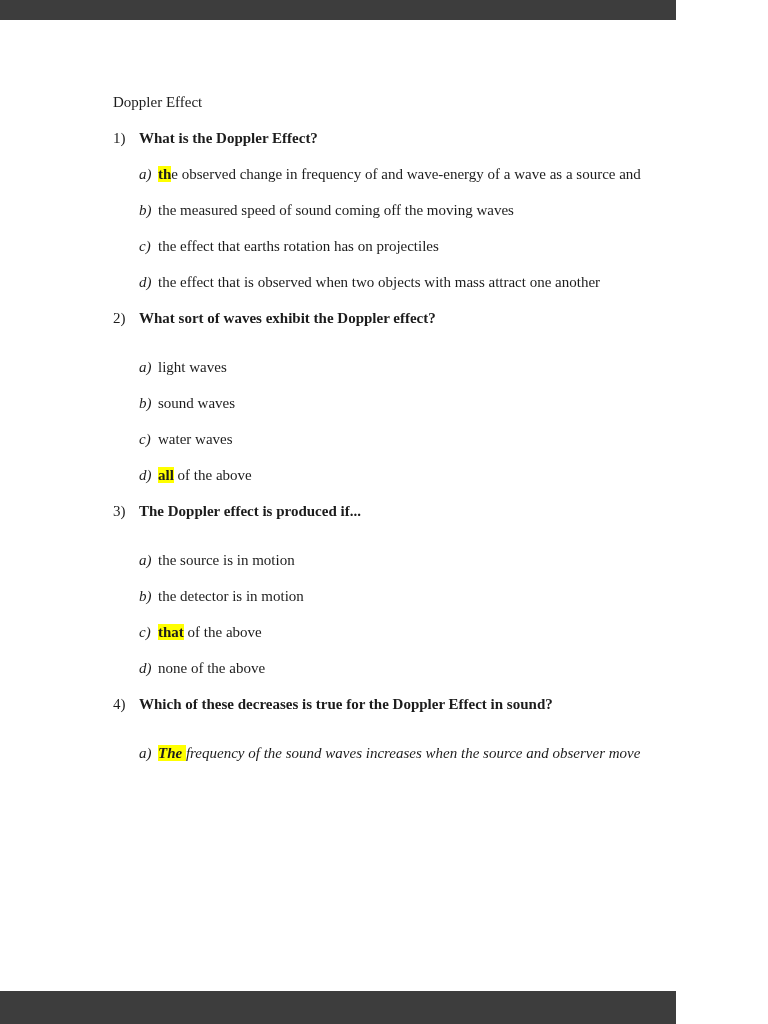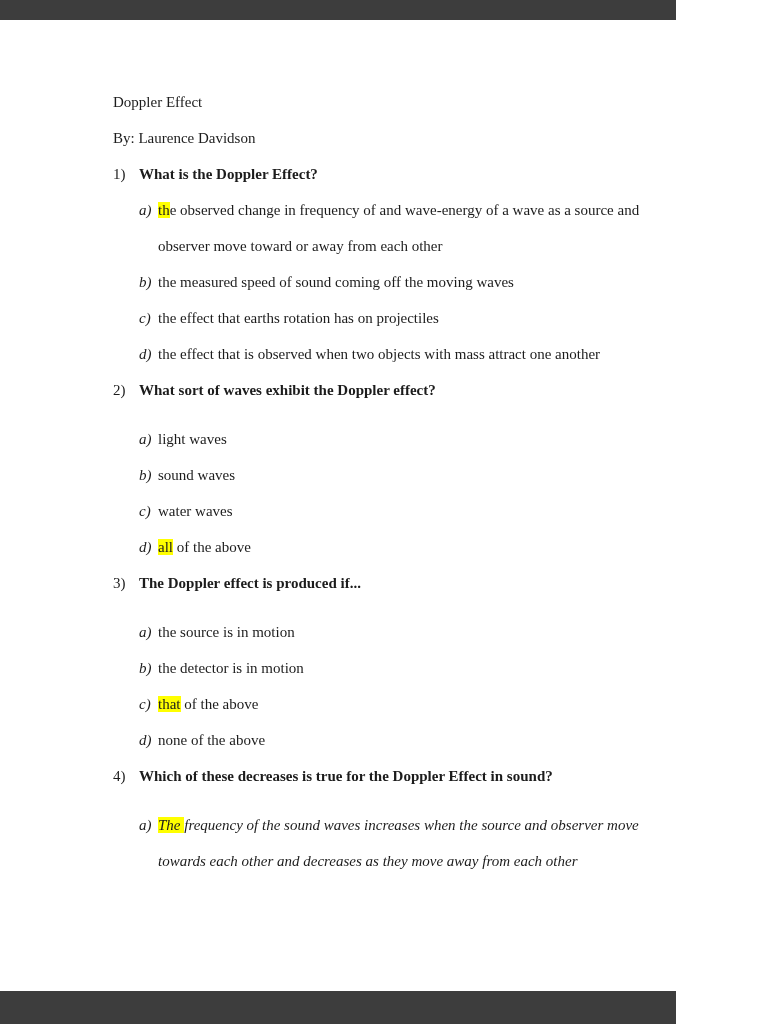--- a/index.html
+++ b/index.html
@@ -28,41 +28,40 @@
   .title, .byline { white-space: nowrap; }
   .q-line { display: flex; align-items: flex-start; }
   .q-num { flex: none; width: 26px; }
   .q-text { flex: 1; font-weight: bold; }
   .options { margin-left: 26px; }
   .question + .question .options { margin-top: 13px; }
   .option { display: flex; align-items: flex-start; }
   .opt-letter { flex: none; width: 19px; font-style: italic; }
   .opt-text { flex: 1; }
   .opt-text.italic { font-style: italic; }
-  .hl { background: var(--hl-color, #ffff00); }
+  .hl { background: var(--hl-color, #ffff00); font-weight: bold; }
 </style>
 </head>
 <body>
 
 <div class="viewer">
   <div class="chrome-bar top"></div>
   <div class="page">
     <div class="content">
       <p class="title">Doppler Effect</p>
-      <p class="byline">By: Laurence Davidson</p>
       <div class="questions" id="questions">
           <div class="question">
             <div class="q-line">
               <span class="q-num">1)</span>
               <span class="q-text">What is the Doppler Effect?</span>
             </div>
             <div class="options">
               <div class="option">
                 <span class="opt-letter">a)</span>
-                <span class="opt-text"><span class="hl">th</span><span>e observed change in frequency of and wave-energy of a wave as a source and</span><br><span>observer move toward or away from each other</span></span>
+                <span class="opt-text"><span class="hl">th</span><span>e observed change in frequency of and wave-energy of a wave as a source and</span><br></span>
               </div>
               <div class="option">
                 <span class="opt-letter">b)</span>
                 <span class="opt-text"><span>the measured speed of sound coming off the moving waves</span></span>
               </div>
               <div class="option">
                 <span class="opt-letter">c)</span>
                 <span class="opt-text"><span>the effect that earths rotation has on projectiles</span></span>
               </div>
               <div class="option">
@@ -120,21 +119,21 @@
             </div>
           </div>
           <div class="question">
             <div class="q-line">
               <span class="q-num">4)</span>
               <span class="q-text">Which of these decreases is true for the Doppler Effect in sound?</span>
             </div>
             <div class="options">
               <div class="option">
                 <span class="opt-letter">a)</span>
-                <span class="opt-text italic"><span class="hl">The </span><span>frequency of the sound waves increases when the source and observer move</span><br><span>towards each other and decreases as they move away from each other</span></span>
+                <span class="opt-text italic"><span class="hl">The </span><span>frequency of the sound waves increases when the source and observer move</span><br></span>
               </div>
             </div>
           </div>
         </div>
     </div>
   </div>
   <div class="chrome-bar bottom"></div>
 </div>
 
 </body></html>

